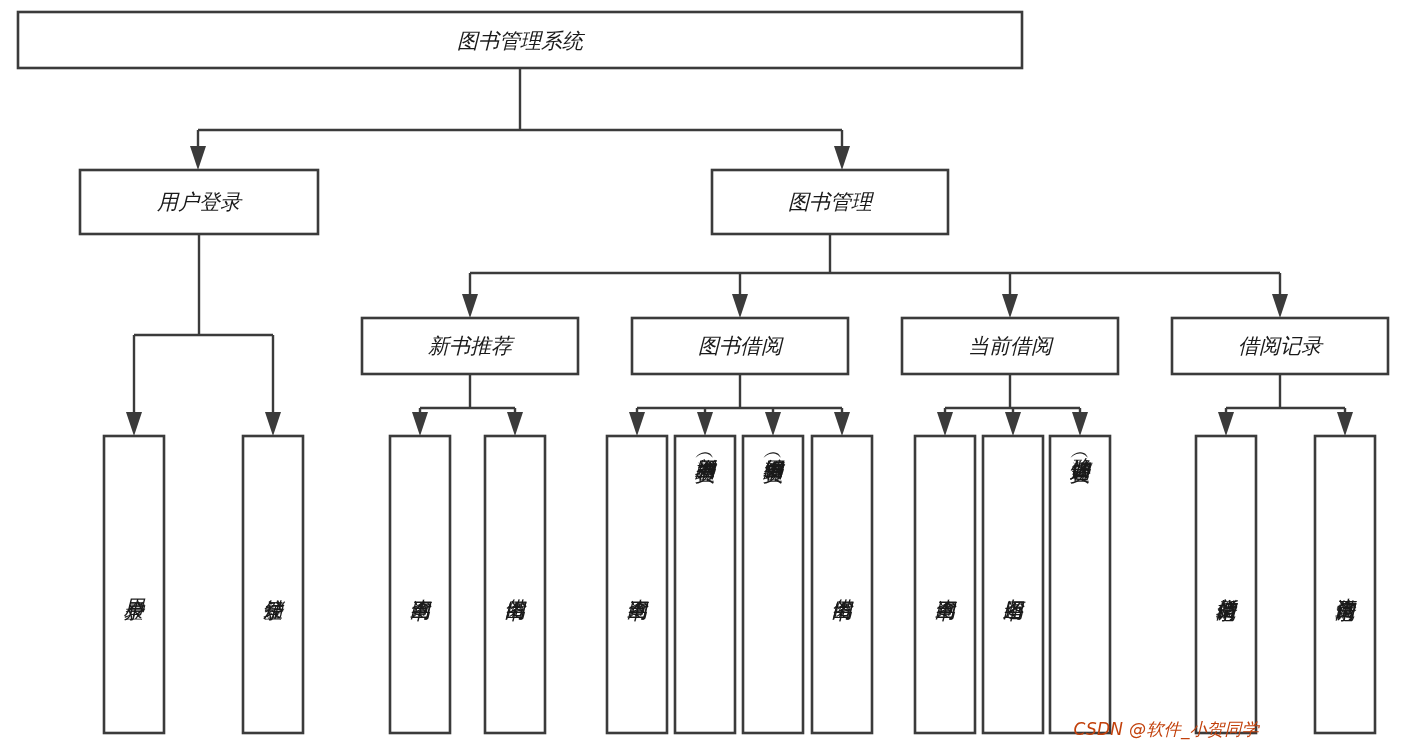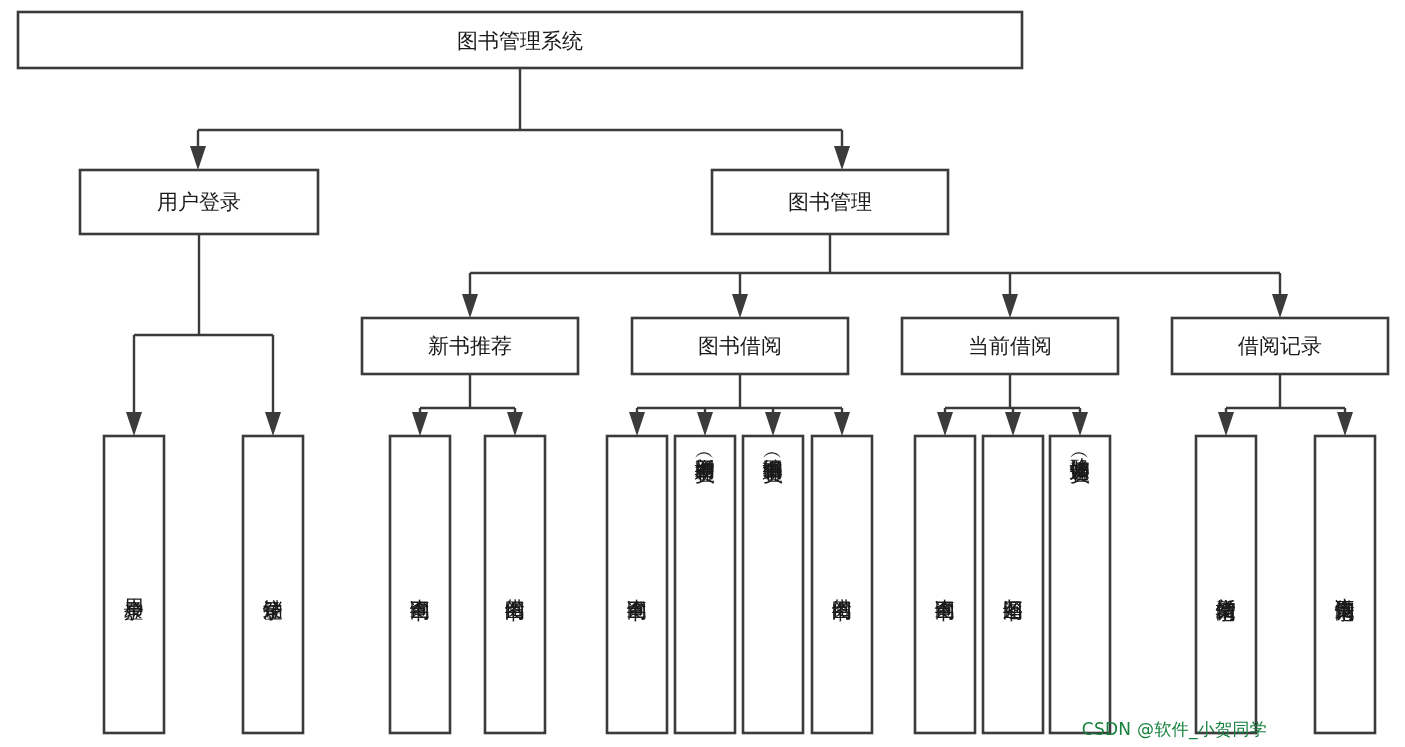--- a/index.html
+++ b/index.html
@@ -11,20 +11,21 @@
     width: 1405px;
     height: 747px;
     font-family: "DejaVu Sans", "Liberation Sans", sans-serif;
     overflow: hidden;
   }
   #diagram-root {
     position: relative;
     width: 1267px;
     height: 747px;
     background: #ffffff;
+    font-style: italic;
   }
   svg#flow-svg {
     position: absolute;
     left: 0;
     top: 0;
     width: 1405px;
     height: 747px;
   }
   .node-box {
     fill: #ffffff;
@@ -62,25 +63,25 @@
     pointer-events: none;
   }
   .leaf-label-wrap {
     position: absolute;
     display: flex;
     align-items: center;
     justify-content: center;
   }
   #watermark {
     position: absolute;
-    right: 0;
+    right: 8px;
     bottom: 6px;
     font-family: "DejaVu Sans", "Liberation Sans", sans-serif;
     font-size: 17px;
-    color: #15803d;
+    color: #c2410c;
     white-space: nowrap;
     letter-spacing: 0.3px;
   }
 </style>
 </head>
 <body>
 
 <div id="diagram-root">
 
   <svg id="flow-svg" viewBox="0 0 1405 747">

